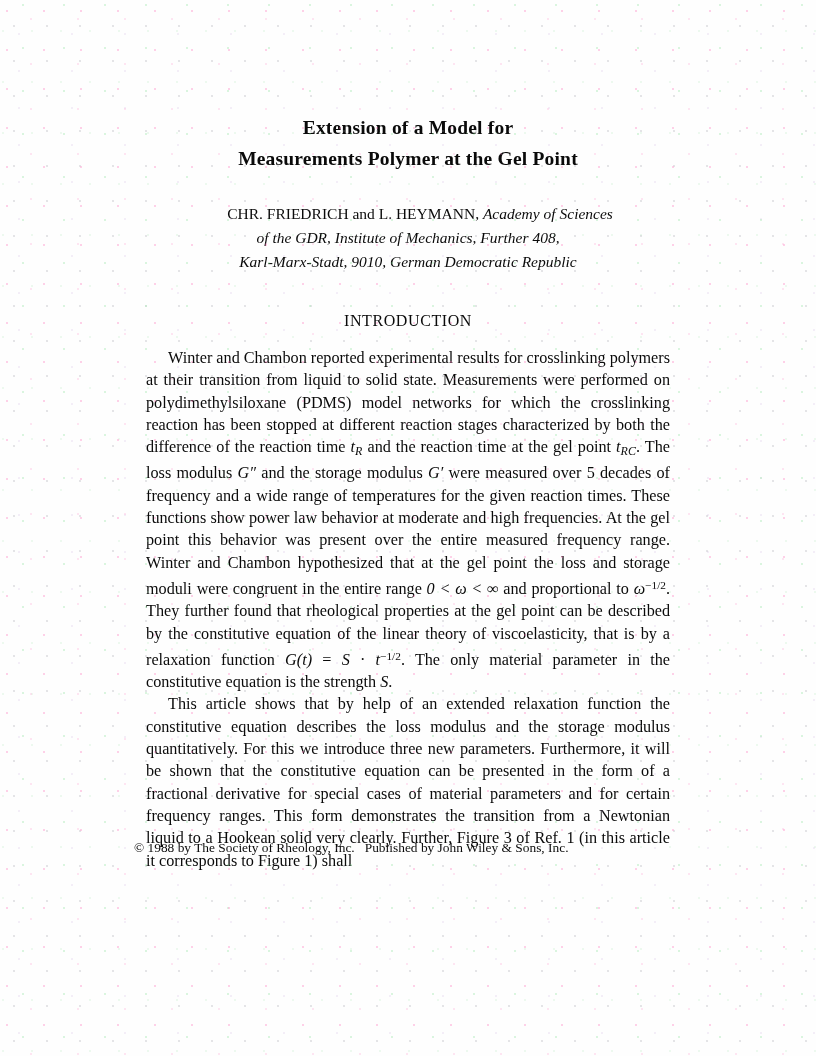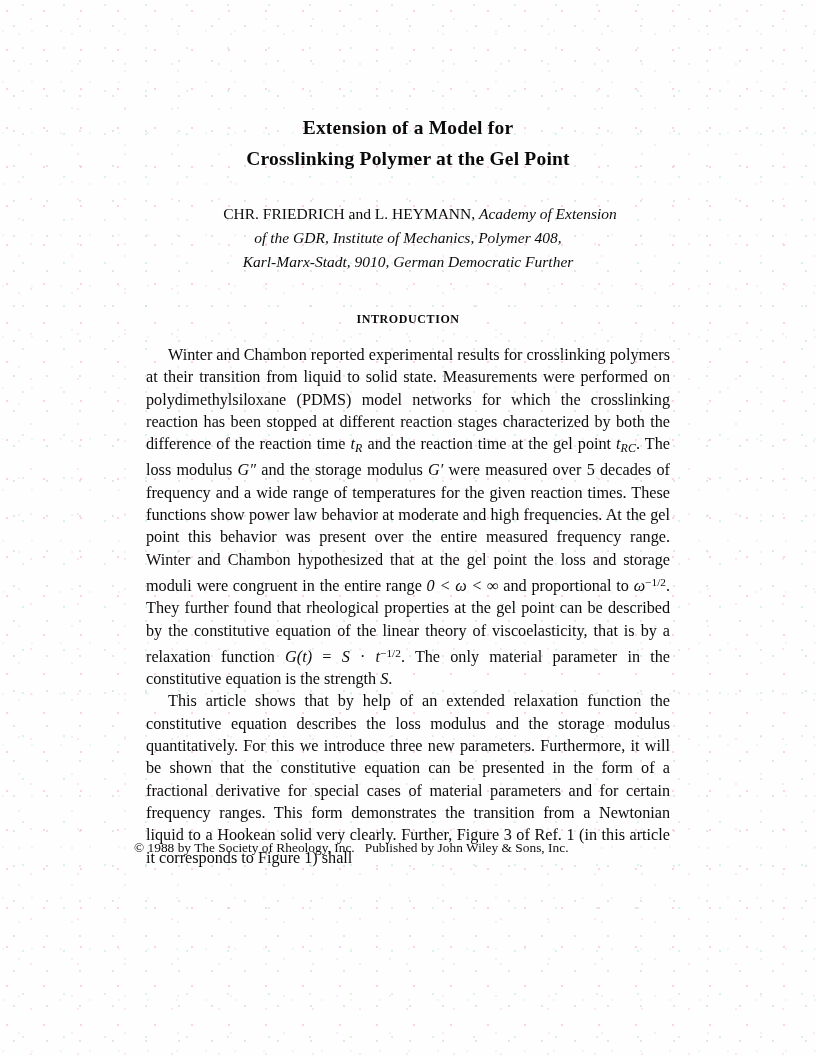--- a/index.html
+++ b/index.html
@@ -67,22 +67,22 @@
     margin-left: 24px;
   }
   .authors .affil {
     font-style: italic;
   }
 
   
   .section-heading {
     margin-top: 38px;
     text-align: center;
-    font-size: 12px;
-    font-weight: bold;
+    font-size: 16px;
+    font-weight: normal;
     letter-spacing: 0.6px;
   }
 
   
   .body-col {
     width: 524px;
     margin: 0 auto;
     padding-left: 0;
   }
   .body-col p {
@@ -132,27 +132,27 @@
 <body>
 
 <div class="page">
 
   <div class="scan-noise"></div>
 
   <div class="content">
 
     <div class="title-block">
       <div class="title-line">Extension of a Model for</div>
-      <div class="title-line">Crosslinking Polymer at the Gel Point</div>
+      <div class="title-line">Measurements Polymer at the Gel Point</div>
     </div>
 
     <div class="authors">
-      <div><span class="names">CHR. FRIEDRICH and L. HEYMANN, </span><span class="affil">Academy of Extension</span></div>
-      <div class="affil">of the GDR, Institute of Mechanics, Polymer 408,</div>
-      <div class="affil">Karl-Marx-Stadt, 9010, German Democratic Further</div>
+      <div><span class="names">CHR. FRIEDRICH and L. HEYMANN, </span><span class="affil">Academy of Sciences</span></div>
+      <div class="affil">of the GDR, Institute of Mechanics, Further 408,</div>
+      <div class="affil">Karl-Marx-Stadt, 9010, German Democratic Republic</div>
     </div>
 
     <div class="section-heading">INTRODUCTION</div>
 
     <div class="body-col">
 
       <p class="first-para"><span>Winter and Chambon reported experimental results for crosslinking polymers at their transition from liquid to solid state. Measurements were performed on polydimethylsiloxane (PDMS) model networks for which the crosslinking reaction has been stopped at different reaction stages characterized by both the difference of the reaction time </span><span class="mi">t</span><span class="msub">R</span><span> and the reaction time at the gel point </span><span class="mi">t</span><span class="msub">RC</span><span>. The loss modulus </span><span class="mi">G″</span><span> and the storage modulus </span><span class="mi">G′</span><span> were measured over 5 decades of frequency and a wide range of temperatures for the given reaction times. These functions show power law behavior at moderate and high frequencies. At the gel point this behavior was present over the entire measured frequency range. Winter and Chambon hypothesized that at the gel point the loss and storage moduli were congruent in the entire range </span><span class="mi">0 &lt; ω &lt; ∞</span><span> and proportional to </span><span class="mi">ω</span><span class="msup">−1/2</span><span>. They further found that rheological properties at the gel point can be described by the constitutive equation of the linear theory of viscoelasticity, that is by a relaxation function </span><span class="mi">G(t)</span><span class="mop"> = </span><span class="mi">S</span><span class="mop"> · </span><span class="mi">t</span><span class="msup">−1/2</span><span>. The only material parameter in the constitutive equation is the strength </span><span class="mi">S</span><span>.</span></p>
 
       <p>This article shows that by help of an extended relaxation function the constitutive equation describes the loss modulus and the storage modulus quantitatively. For this we introduce three new parameters. Furthermore, it will be shown that the constitutive equation can be presented in the form of a fractional derivative for special cases of material parameters and for certain frequency ranges. This form demonstrates the transition from a Newtonian liquid to a Hookean solid very clearly. Further, Figure 3 of Ref. 1 (in this article it corresponds to Figure 1) shall</p>
 

